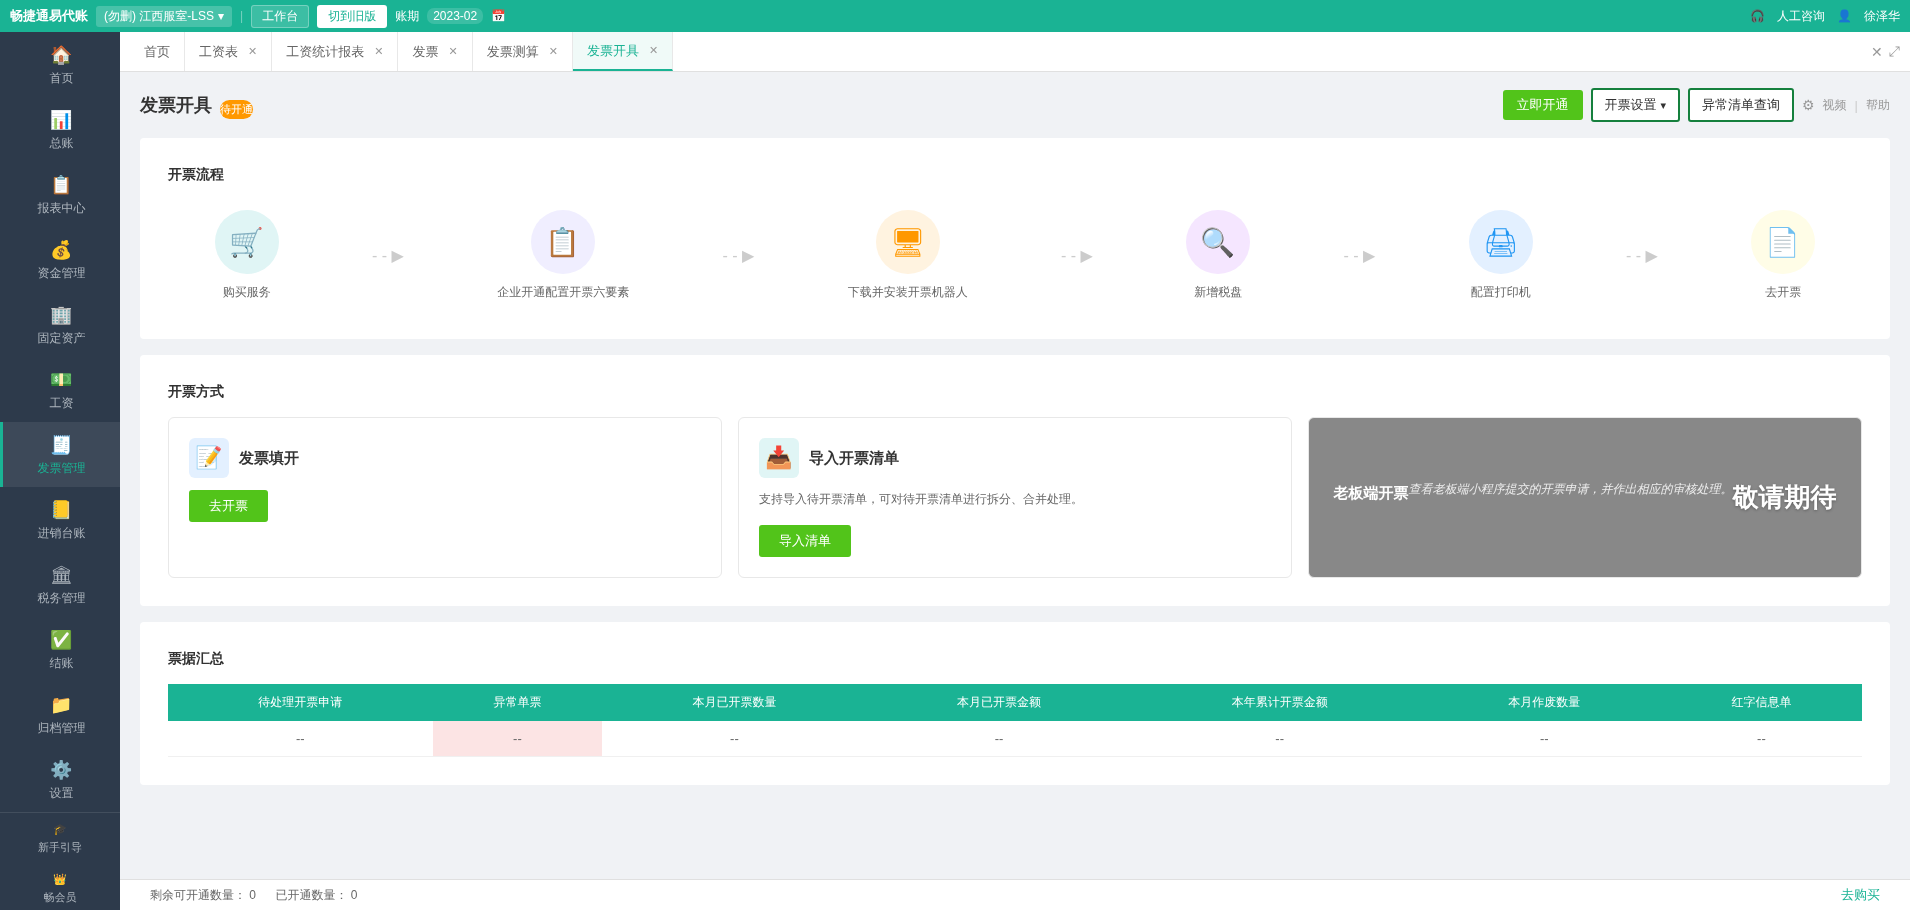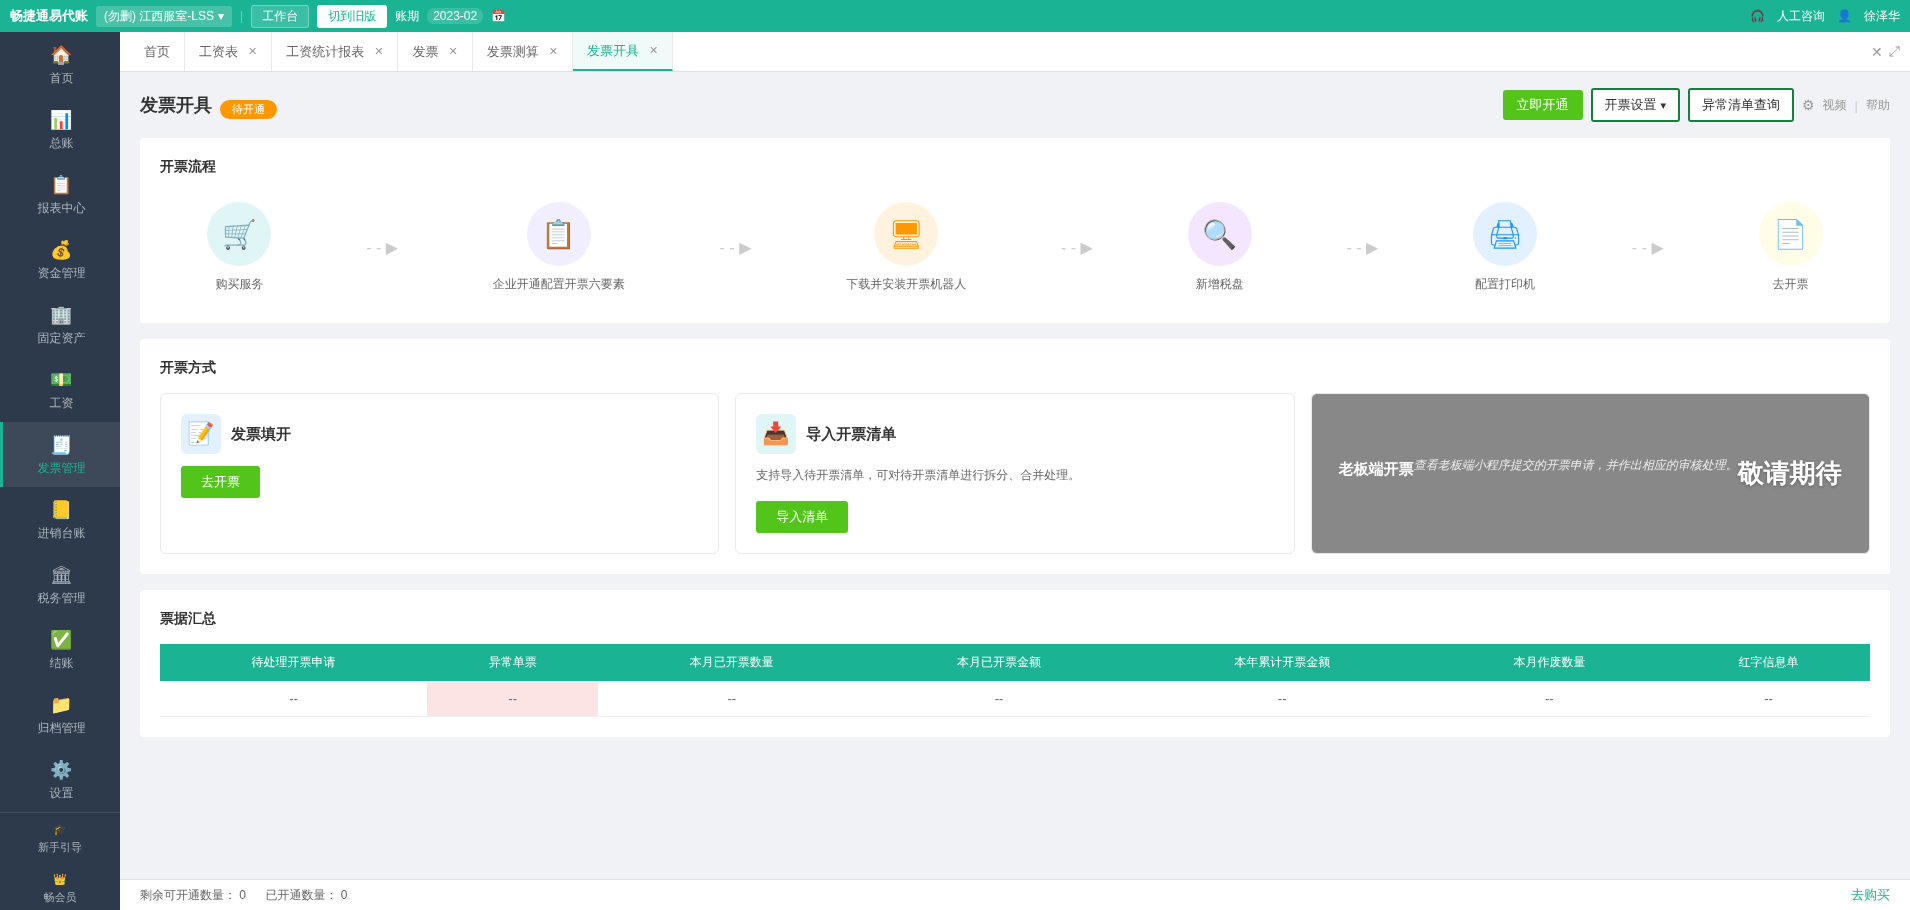--- a/index.html
+++ b/index.html
@@ -36,28 +36,28 @@
     .tab-item .tab-close { font-size: 11px; color: #999; margin-left: 4px; }
     .tab-bar-controls { margin-left: auto; display: flex; align-items: center; gap: 6px; }
 
     
     .page-content { flex: 1; overflow-y: auto; padding: 16px 20px; }
 
     
     .page-header { display: flex; align-items: center; justify-content: space-between; margin-bottom: 16px; }
     .page-title-row { display: flex; align-items: center; gap: 8px; }
     .page-title { font-size: 18px; font-weight: bold; color: #333; }
-    .status-badge { background: #ff9800; color: white; font-size: 11px; padding: 2px 12px; border-radius: 10px; margin-top: 8px; }
+    .status-badge { background: #ff9800; color: white; font-size: 11px; padding: 2px 0; border-radius: 10px; margin-top: 8px; }
     .header-actions { display: flex; align-items: center; gap: 8px; }
     .btn-primary { background: #52c41a; color: white; border: none; border-radius: 3px; padding: 6px 14px; font-size: 13px; cursor: pointer; }
     .btn-default { background: white; color: #333; border: 2px solid #15803d; border-radius: 3px; padding: 6px 12px; font-size: 13px; cursor: pointer; display: flex; align-items: center; gap: 4px; }
     .btn-link { background: none; border: none; color: #1ab394; font-size: 13px; cursor: pointer; }
 
     
-    .section { background: white; border-radius: 4px; padding: 20px; margin-bottom: 16px; }
+    .section { background: white; border-radius: 4px; padding: 28px; margin-bottom: 16px; }
     .section-title { font-size: 14px; font-weight: bold; color: #333; margin-bottom: 16px; }
 
     
     .flow-steps { display: flex; align-items: center; justify-content: space-around; padding: 10px 0; }
     .flow-step { display: flex; flex-direction: column; align-items: center; gap: 10px; }
     .flow-step-icon { width: 64px; height: 64px; border-radius: 50%; display: flex; align-items: center; justify-content: center; font-size: 28px; }
     .flow-step-label { font-size: 12px; color: #666; text-align: center; }
     .flow-arrow { color: #ccc; font-size: 16px; }
 
     
@@ -73,21 +73,21 @@
     .gray-card-title { font-size: 15px; font-weight: bold; color: white; margin-bottom: 8px; }
     .gray-card-desc { font-size: 12px; color: rgba(255,255,255,0.85); text-align: center; margin-bottom: 16px; font-style: italic; }
 
     
     .stats-table { width: 100%; border-collapse: collapse; }
     .stats-table th { background: #1ab394; color: white; padding: 10px 8px; font-size: 12px; font-weight: normal; text-align: center; }
     .stats-table td { padding: 10px 8px; text-align: center; font-size: 13px; color: #666; border-bottom: 1px solid #f0f0f0; }
     .stats-table .highlight-cell { background: #fce4e4; }
 
     
-    .bottom-bar { background: white; border-top: 1px solid #e0e0e0; padding: 6px 20px; display: flex; align-items: center; justify-content: space-between; font-size: 12px; color: #666; flex-shrink: 0; }
+    .bottom-bar { background: white; border-top: 1px solid #e0e0e0; padding: 6px 30px; display: flex; align-items: center; justify-content: space-between; font-size: 12px; color: #666; flex-shrink: 0; }
 
     
     .icon-teal { background: #e0f5f5; color: #1ab394; }
     .icon-purple { background: #f0eeff; color: #7c5cbf; }
     .icon-orange { background: #fff3e0; color: #ff9800; }
     .icon-violet { background: #f5e6ff; color: #9c27b0; }
     .icon-blue { background: #e3f0ff; color: #2196f3; }
     .icon-yellow { background: #fffde7; color: #f0b429; }
 
     .chevron { font-size: 11px; }

